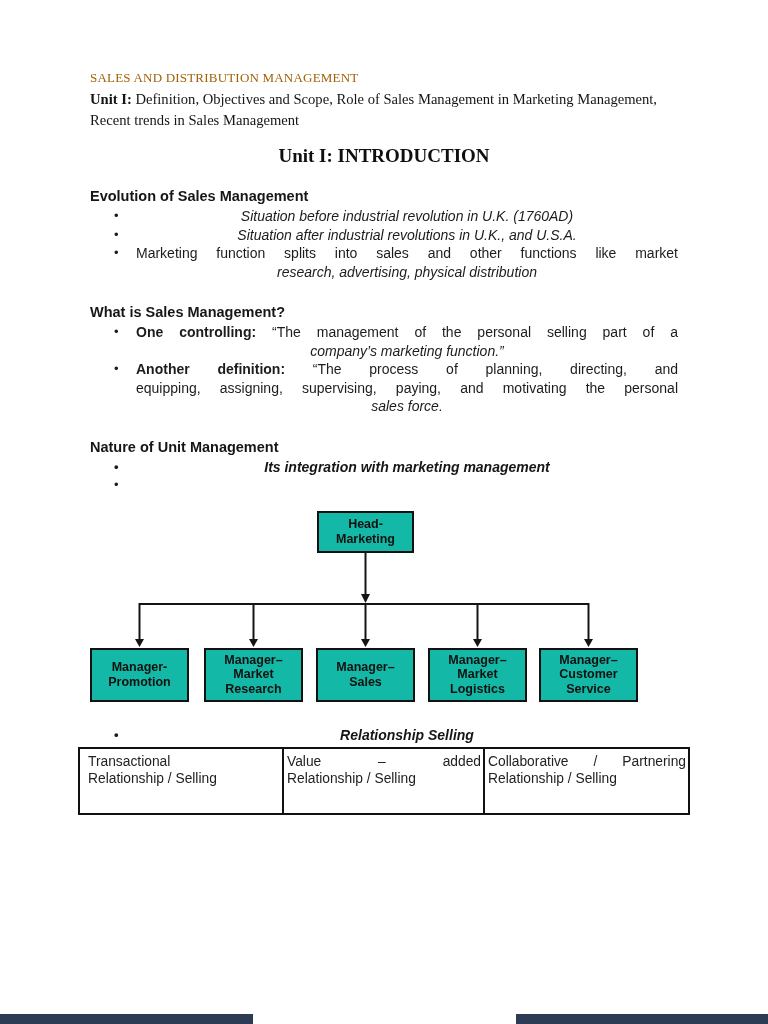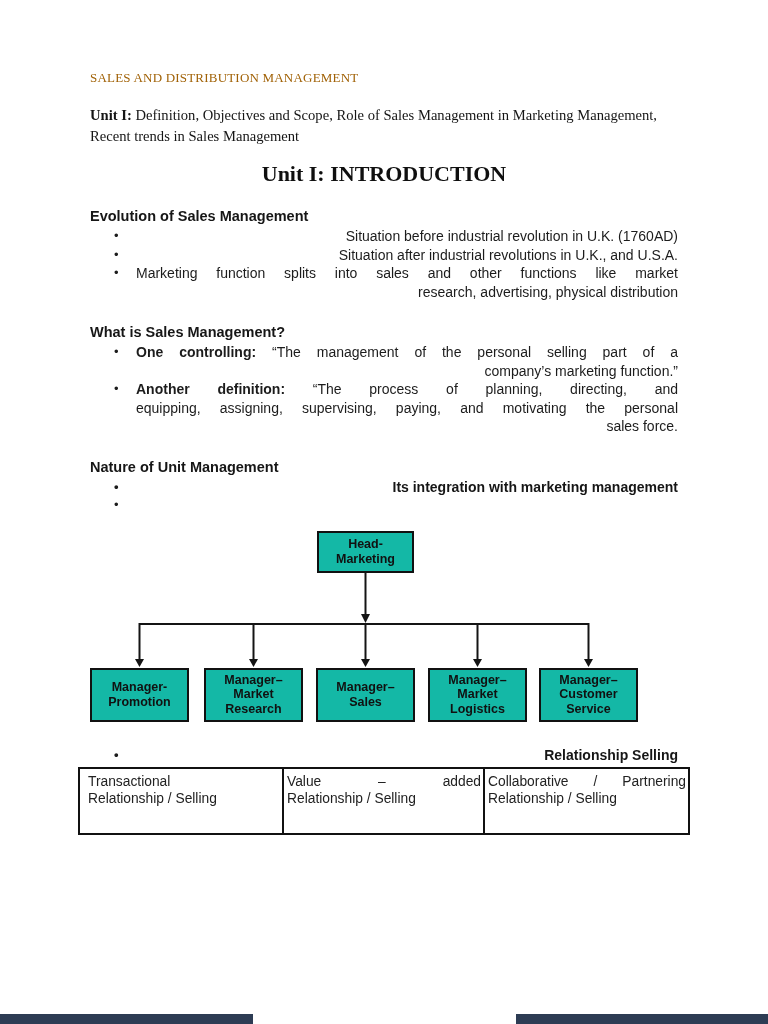--- a/index.html
+++ b/index.html
@@ -10,48 +10,48 @@
     font-family:"Liberation Sans", sans-serif;
   }
   .content { position:absolute; left:90px; top:70px; width:588px; }
 
   
   .doc-title {
     font-family:"Liberation Serif", serif; font-weight:normal;
     font-size:13px; letter-spacing:.2px; color:#a16207;
   }
   .unit-summary {
-    margin-top:19px; font-family:"Liberation Serif", serif;
+    margin-top:3px; font-family:"Liberation Serif", serif;
     font-size:14.6px; line-height:20.5px; color:#151515;
   }
   .unit-summary b { font-weight:bold; }
   .unit-summary .rest { white-space:pre-line; }
   .main-heading {
     margin-top:15px; text-align:center;
     font-family:"Liberation Serif", serif; font-weight:bold;
-    font-size:22px; color:#0f0f0f;
+    font-size:19px; color:#0f0f0f;
   }
 
   
   .sec-heading { margin-top:23px; font-size:14.5px; font-weight:bold; color:#161616; }
   .sec-heading.first { margin-top:21px; }
 
   .bullets { margin-top:3px; }
   .bi {
     position:relative; padding-left:46px; font-size:14px;
     line-height:18.5px; min-height:18.5px; color:#1c1c1c;
   }
   .bi::before {
     content:"\2022"; position:absolute; left:24px; top:0;
     font-size:13px; line-height:18.5px; color:#1c1c1c;
   }
   .bi b { font-weight:bold; }
   .bi.bold-item { font-weight:bold; color:#161616; }
   .jline { display:block; text-align:justify; text-align-last:justify; }
-  .lline { display:block; text-align:right; }
+  .lline { display:block; text-align:center;font-style:italic; }
 
   
   .org { position:relative; margin-top:13px; height:198px; }
   .org svg { position:absolute; left:0; top:0; }
   .obox {
     position:absolute; border:2.5px solid #111; background:#14b8a6;
     display:flex; align-items:center; justify-content:center;
     text-align:center; font-weight:bold; font-size:12.5px;
     line-height:14.5px; white-space:pre-line; color:#111;
   }

